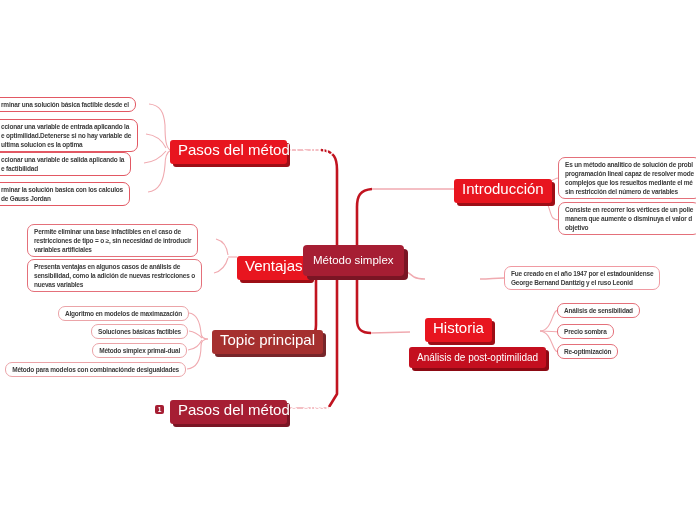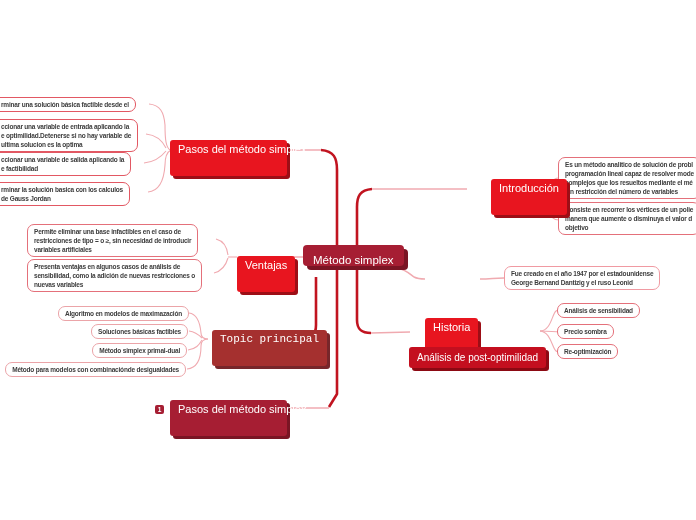--- a/index.html
+++ b/index.html
@@ -10,29 +10,29 @@
   .lp{stroke:var(--line-pink);stroke-width:1.5;fill:none;}
   .lb{stroke:var(--line-pink);stroke-width:1.1;fill:none;}
 
   .leaf{position:absolute;background:#fff;border:1px solid #e4707a;border-radius:7px;
         font-weight:bold;font-size:6.5px;line-height:9px;letter-spacing:-0.2px;
         color:#3c3c3c;white-space:pre;padding:2px 6px;z-index:2;}
   .leaf.cut{border-color:#e25863;padding-left:8px;}
   .leaf.lite{border-color:#eba4a8;text-align:center;}
   .leaf.hist{border-color:#f09aa2;}
 
-  .branch{position:absolute;color:#fff;font-size:11px;line-height:19px;height:36px;
+  .branch{position:absolute;color:#fff;font-size:15px;line-height:19px;height:24px;
           padding:0 8px;white-space:nowrap;text-align:center;border-radius:3px;z-index:3;
           background:var(--bright-red);box-shadow:3px 3px 0 #9d0e16;}
-  .branch.brick{background:var(--brick-red);box-shadow:3px 3px 0 #77262a;font-family:Liberation Mono, monospace;}
+  .branch.brick{background:var(--brick-red);box-shadow:3px 3px 0 #77262a;}
   .branch.medium{background:var(--medium-red);box-shadow:3px 3px 0 #8c0913;line-height:21px;height:21px;font-size:10px;margin-top:28px;}
   .branch.dark{background:var(--crimson);box-shadow:3px 3px 0 #7a1524;}
 
   .center{position:absolute;left:303px;top:245px;background:var(--crimson);color:#fff;
-          font-size:11.5px;line-height:31px;height:21px;padding:0 10px;border-radius:4px;
+          font-size:11.5px;line-height:31px;height:31px;padding:0 10px;border-radius:4px;
           box-shadow:4px 4px 0 #7a1524;z-index:4;white-space:nowrap;}
 
   .badge{position:absolute;left:155px;top:405px;width:9px;height:9px;border-radius:2px;
          background:var(--crimson);color:#fff;font-size:6.5px;line-height:9px;
          text-align:center;z-index:3;font-weight:bold;}
 </style>
 </head>
 <body>
 
 <div id="canvas">
@@ -96,21 +96,21 @@
 
   <div class="branch brick" style="left:212px;top:330px;">Topic principal</div>
   <div class="leaf lite" style="right:507px;top:306px;">Algoritmo en modelos de maximazación</div>
   <div class="leaf lite" style="right:508px;top:324px;">Soluciones básicas factibles</div>
   <div class="leaf lite" style="right:509px;top:343px;">Método simplex primal-dual</div>
   <div class="leaf lite" style="right:510px;top:362px;">Método para modelos con combinaciónde desigualdades</div>
 
   <div class="badge">1</div>
   <div class="branch dark" style="left:170px;top:400px;width:101px;">Pasos del método simplex</div>
 
-  <div class="branch" style="left:491px;top:179px;">Introducción</div>
+  <div class="branch" style="left:454px;top:179px;">Introducción</div>
   <div class="leaf" style="left:558px;top:157px;">Es un método analitico de solución de probl
 programación lineal capaz de resolver mode
 complejos que los resueltos mediante el mé
 sin restricción del número de variables</div>
   <div class="leaf" style="left:558px;top:202px;">Consiste en recorrer los vértices de un polie
 manera que aumente o disminuya el valor d
 objetivo</div>
 
   <div class="branch" style="left:425px;top:270px;margin-top:48px;">Historia</div>
   <div class="leaf hist" style="left:504px;top:266px;">Fue creado en el año 1947 por el estadounidense

